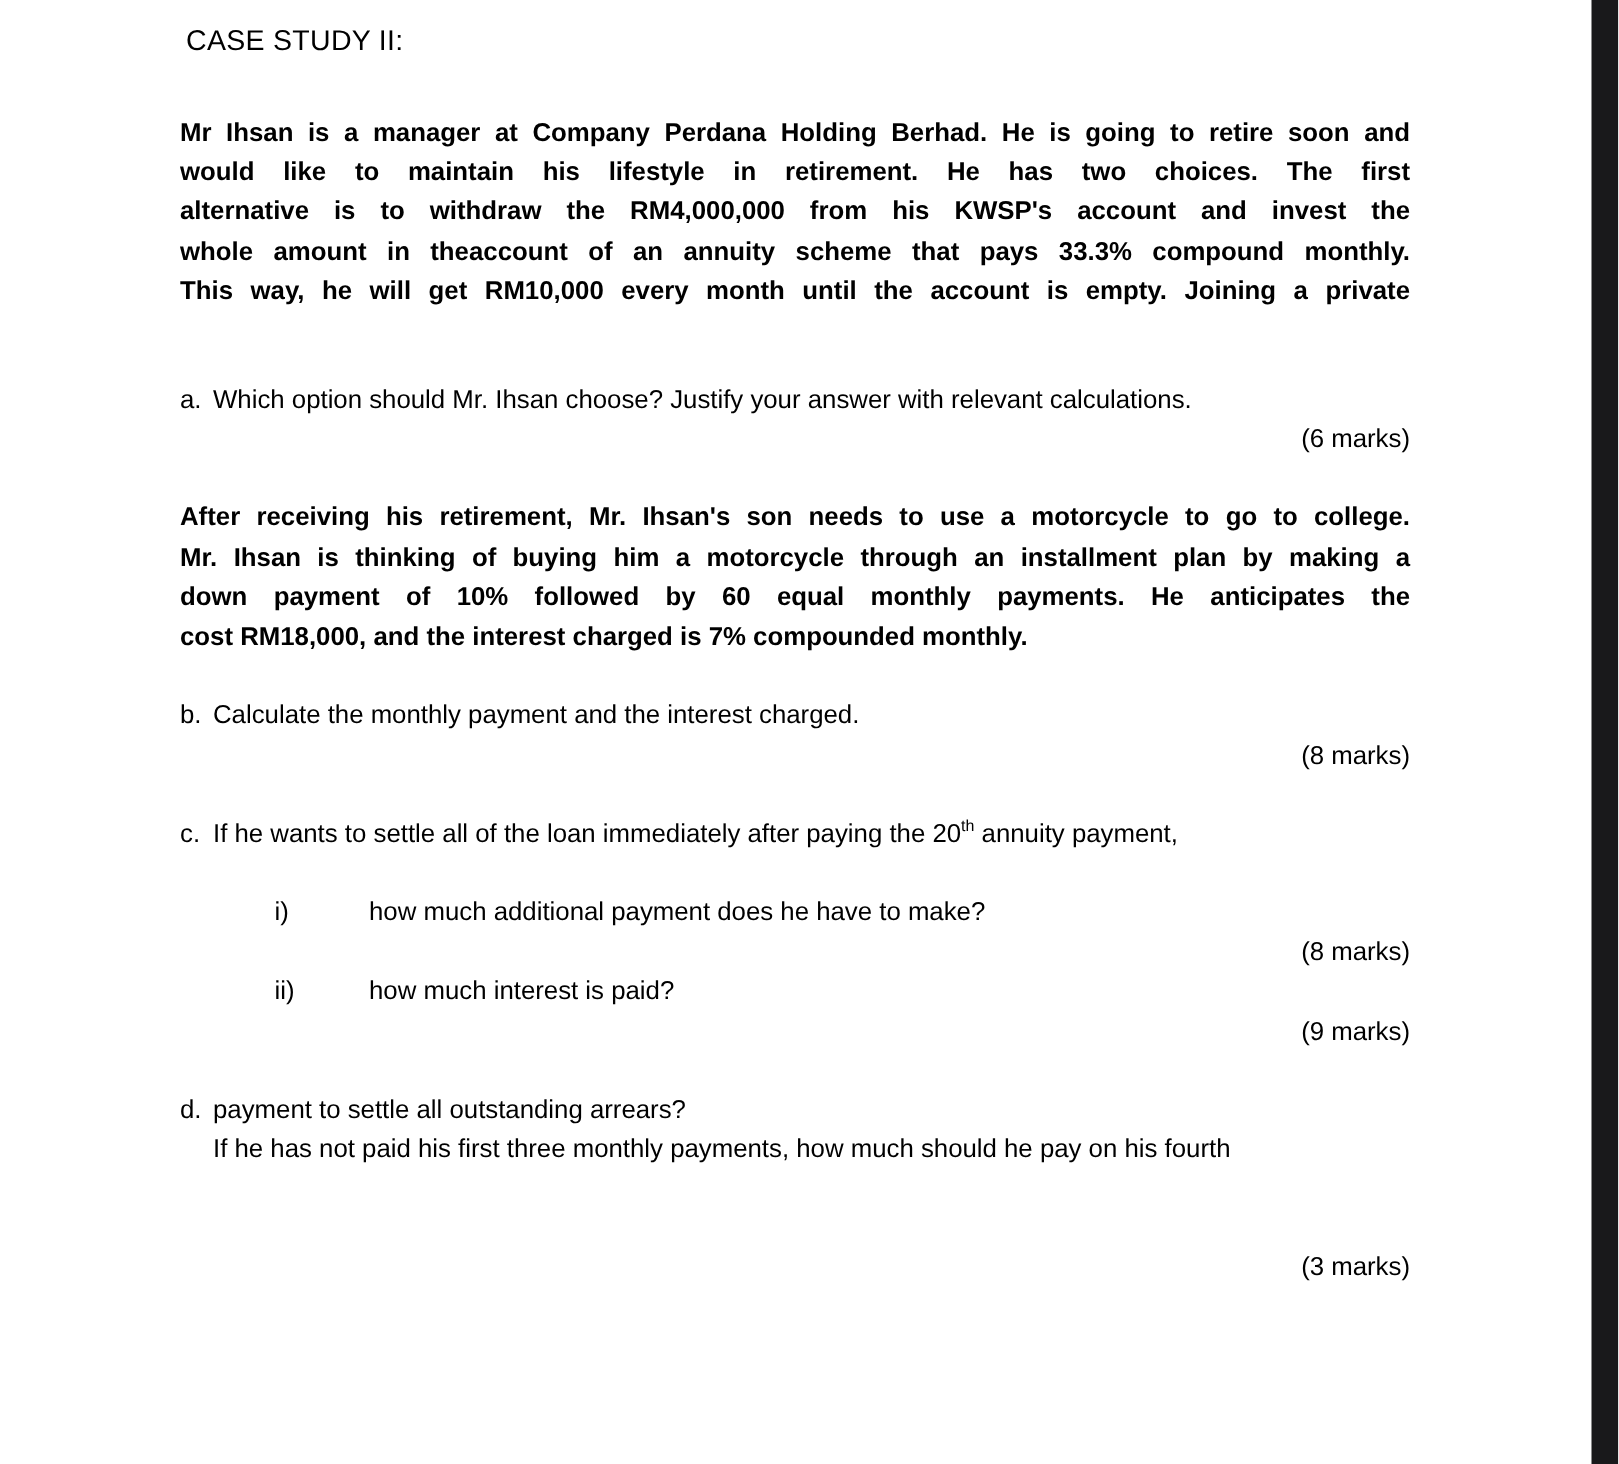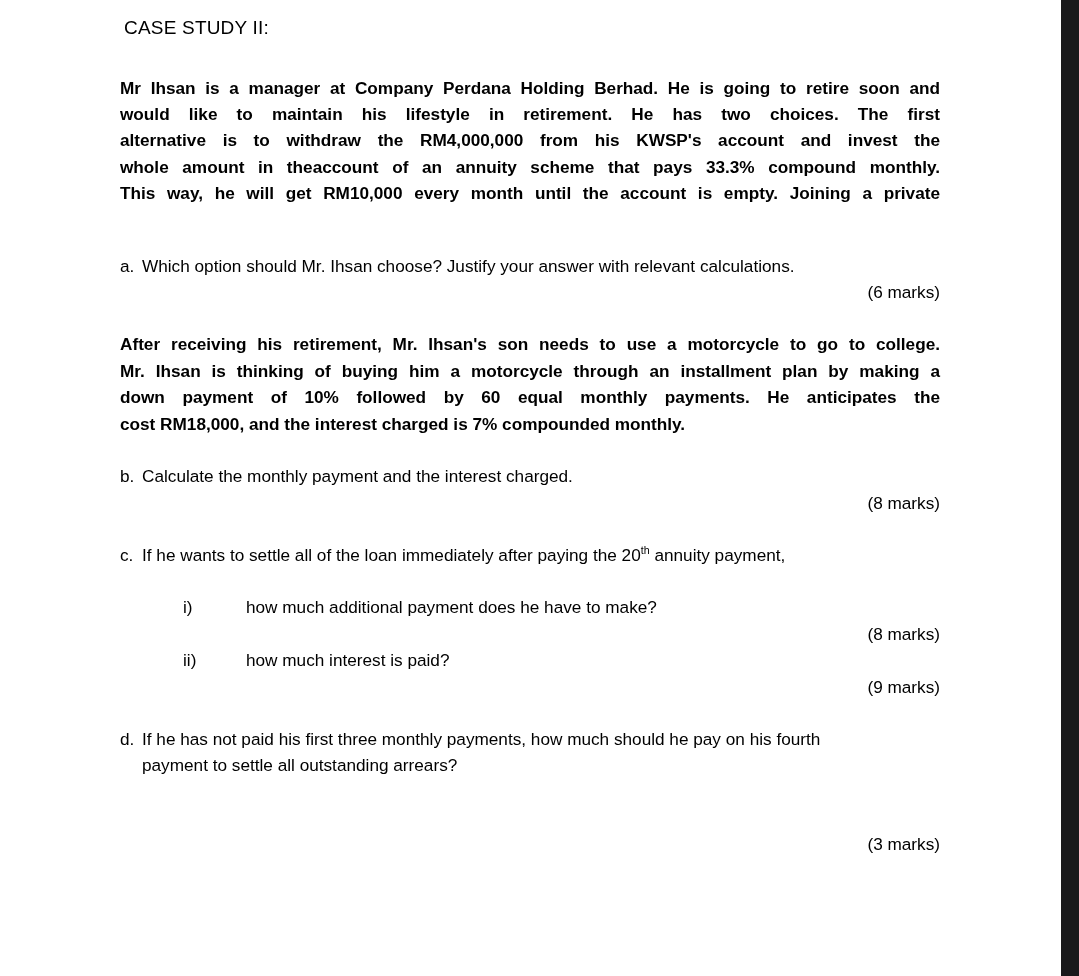--- a/index.html
+++ b/index.html
@@ -191,22 +191,22 @@
       <span class="body">how much interest is paid?</span>
     </div>
 
     <div class="marks">(9 marks)</div>
 
     <div class="spacer-26"></div>
 
     <div class="item">
       <span class="marker">d.</span>
       <span class="body">
+        <span class="ln">payment to settle all outstanding arrears?</span>
         <span class="ln">If he has not paid his first three monthly payments, how much should he pay on his fourth</span>
-        <span class="ln">payment to settle all outstanding arrears?</span>
       </span>
     </div>
 
     <div class="spacer-52"></div>
 
     <div class="marks">(3 marks)</div>
 
   </div>
 
   <div id="scan-edge-gap"></div>

